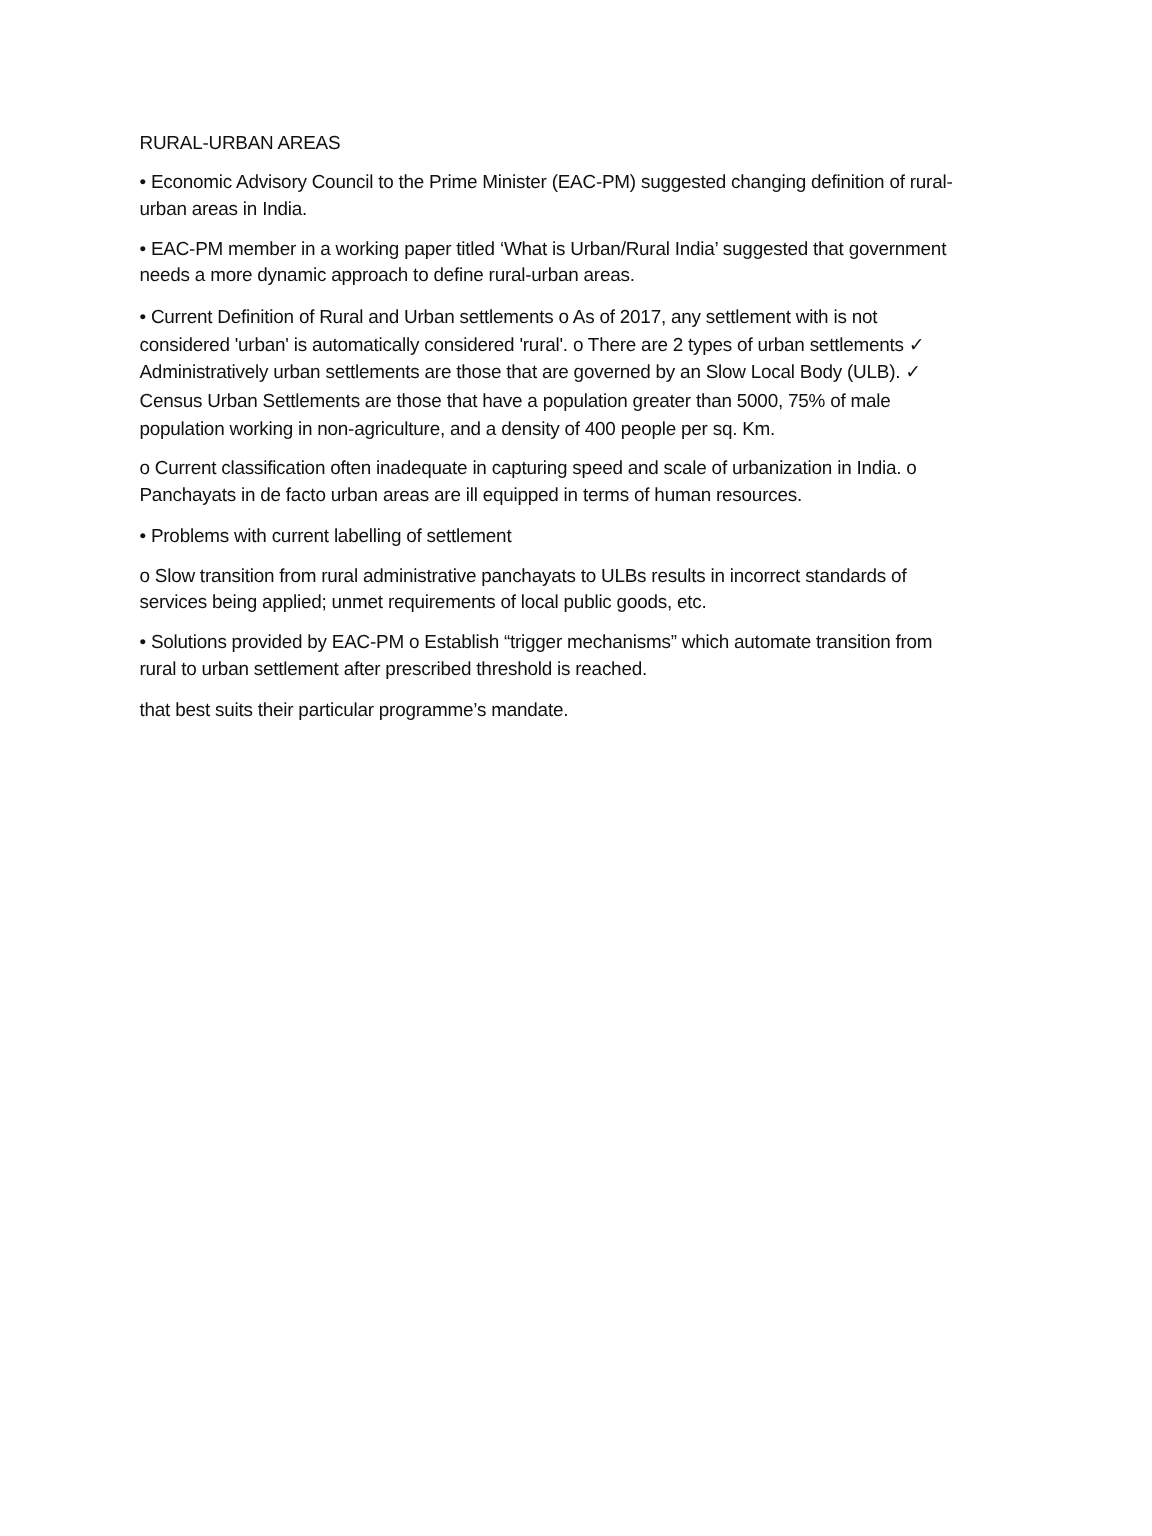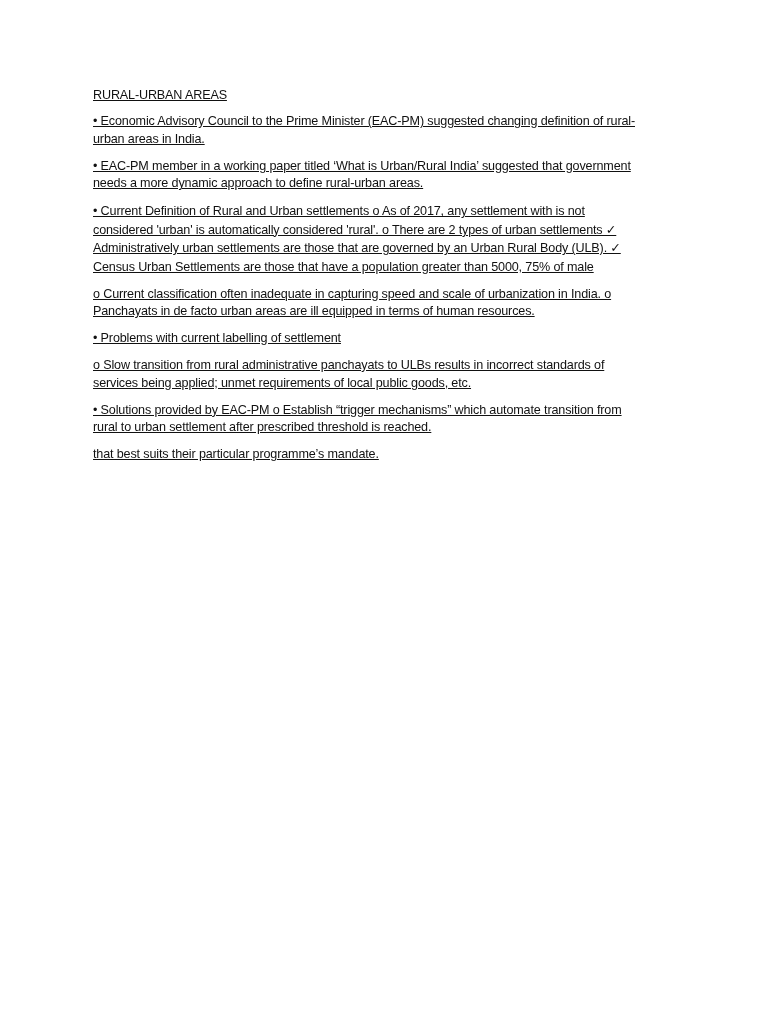--- a/index.html
+++ b/index.html
@@ -15,21 +15,20 @@
       font-family: "Liberation Sans", "DejaVu Sans", sans-serif;
       color: #111111;
     }
     .page {
       position: absolute;
       left: 93px;
       top: 86px;
       width: 600px;
       font-size: 12.6px;
       letter-spacing: -0.15px;
-      text-decoration: underline;
     }
     .title {
       line-height: 18px;
       margin: 0 0 9px 0;
       white-space: nowrap;
     }
     .para {
       margin: 0 0 9px 0;
       line-height: 17.8px;
       white-space: nowrap;
@@ -53,22 +52,23 @@
   </div>
 
   <div class="para">
     <span class="line">• EAC-PM member in a working paper titled ‘What is Urban/Rural India’ suggested that government</span>
     <span class="line">needs a more dynamic approach to define rural-urban areas.</span>
   </div>
 
   <div class="para tall">
     <span class="line">• Current Definition of Rural and Urban settlements o As of 2017, any settlement with is not</span>
     <span class="line">considered 'urban' is automatically considered 'rural'. o There are 2 types of urban settlements ✓</span>
-    <span class="line">Administratively urban settlements are those that are governed by an Urban Rural Body (ULB). ✓</span>
+    <span class="line">Administratively urban settlements are those that are governed by an Slow Local Body (ULB). ✓</span>
     <span class="line">Census Urban Settlements are those that have a population greater than 5000, 75% of male</span>
+    <span class="line">population working in non-agriculture, and a density of 400 people per sq. Km.</span>
   </div>
 
   <div class="para">
     <span class="line">o Current classification often inadequate in capturing speed and scale of urbanization in India. o</span>
     <span class="line">Panchayats in de facto urban areas are ill equipped in terms of human resources.</span>
   </div>
 
   <div class="para">
     <span class="line">• Problems with current labelling of settlement</span>
   </div>

